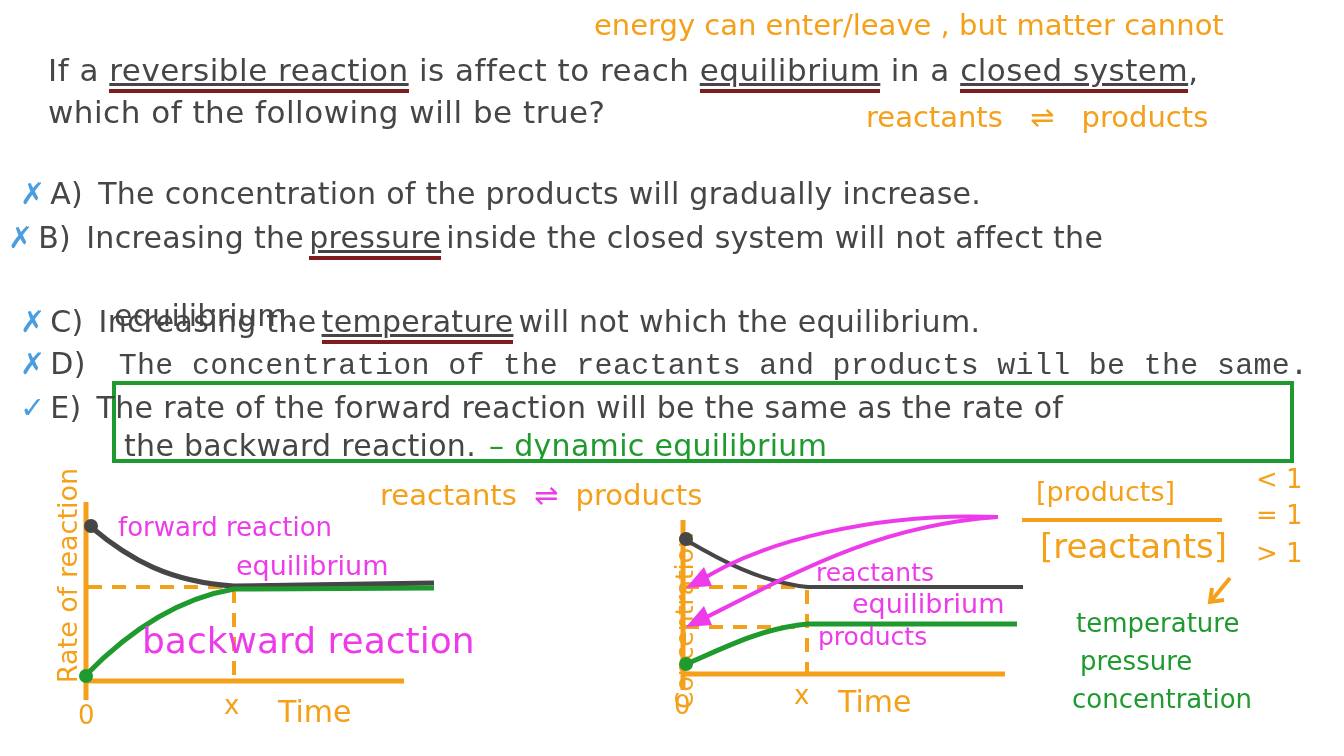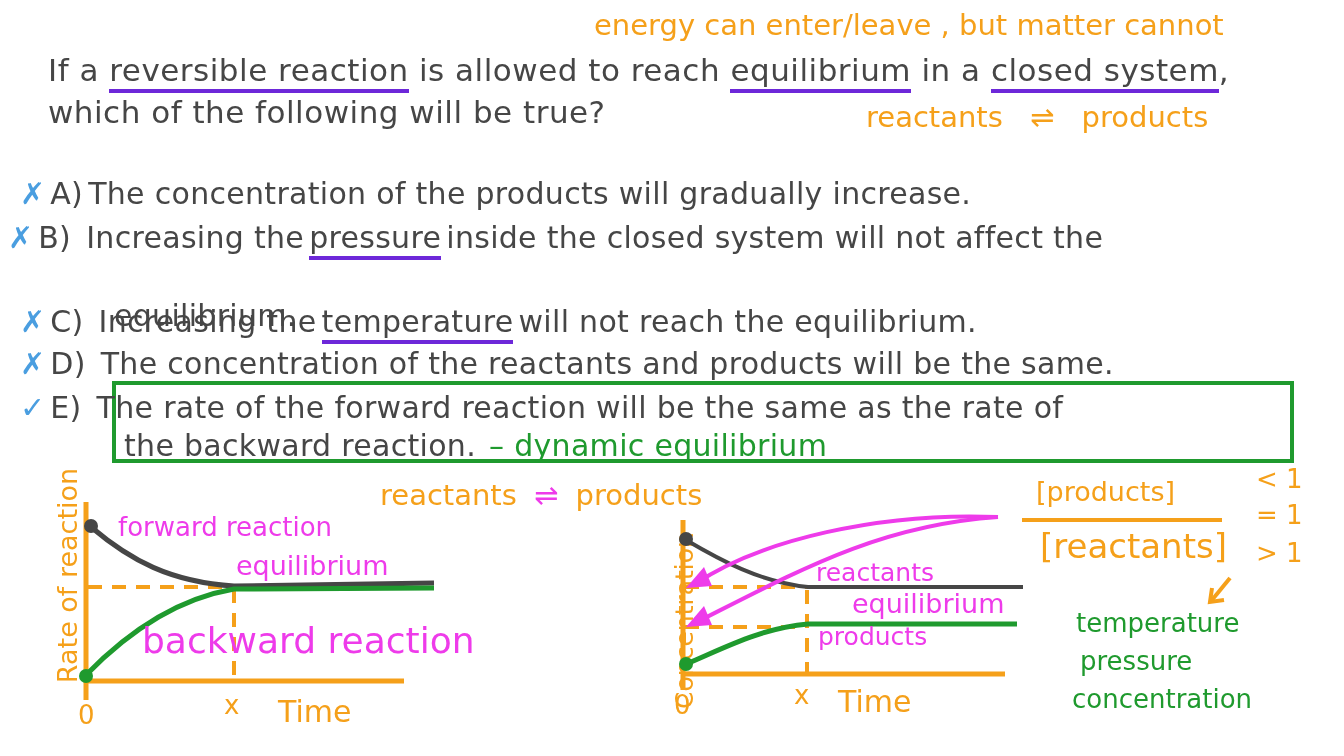--- a/index.html
+++ b/index.html
@@ -6,74 +6,74 @@
   body { width:1344px; height:756px; position:relative; overflow:hidden;
          font-family:"DejaVu Sans", sans-serif; color:#444; }
   .abs { position:absolute; white-space:nowrap; }
   .dark { color:#464646; }
   .orange { color:#f5a01a; }
   .blue { color:#4a9ee0; }
   .green { color:#1f9a2e; }
   .pink { color:#ee3bea; }
   .q { font-size:31px; letter-spacing:0.5px; }
   .opt { font-size:30px; letter-spacing:0.3px; }
-  .ul-o { border-bottom:4px solid #6d28d9; padding-bottom:1px; }
+  .ul-o { border-bottom:4px solid #7f1d1d; padding-bottom:1px;text-decoration:underline; }
   .mark { font-size:30px; font-weight:bold; }
   .answer-box { position:absolute; left:112px; top:381px; width:1182px; height:82px;
                 border:4px solid #1f9a2e; box-sizing:border-box; }
   svg { position:absolute; overflow:visible; }
 </style>
 </head>
 <body>
 
 <div class="abs orange" style="left:594px; top:8px; font-size:29px;">energy can enter/leave , but matter cannot</div>
 
 <div class="abs dark q" style="left:48px; top:52px;">
   <span>If a</span>
   <span class="ul-o">reversible reaction</span>
-  <span>is allowed to reach</span>
+  <span>is affect to reach</span>
   <span class="ul-o">equilibrium</span>
   <span>in a</span>
   <span class="ul-o">closed system</span><span>,</span>
 </div>
 <div class="abs dark q" style="left:48px; top:94px;">which of the following will be true?</div>
 
 <div class="abs orange" style="left:866px; top:100px; font-size:29px;">
   <span>reactants</span>
   <span style="margin:0 18px;">⇌</span>
   <span>products</span>
 </div>
 
 <div class="abs" style="left:20px; top:176px;">
   <span class="mark blue">✗</span>
   <span class="opt dark">A)</span>
-  <span class="opt dark" style="">The concentration of the products will gradually increase.</span>
+  <span class="opt dark" style="margin-left:10px;">The concentration of the products will gradually increase.</span>
 </div>
 
 <div class="abs" style="left:8px; top:220px;">
   <span class="mark blue">✗</span>
   <span class="opt dark">B)</span>
   <span class="opt dark" style="margin-left:10px;">Increasing the</span>
   <span class="opt dark ul-o">pressure</span>
   <span class="opt dark">inside the closed system will not affect the</span>
 </div>
 <div class="abs opt dark" style="left:114px; top:262px;margin-top:36px;">equilibrium.</div>
 
 <div class="abs" style="left:20px; top:304px;">
   <span class="mark blue">✗</span>
   <span class="opt dark">C)</span>
   <span class="opt dark" style="margin-left:10px;">Increasing the</span>
   <span class="opt dark ul-o">temperature</span>
-  <span class="opt dark">will not reach the equilibrium.</span>
+  <span class="opt dark">will not which the equilibrium.</span>
 </div>
 
 <div class="abs" style="left:20px; top:346px;">
   <span class="mark blue">✗</span>
   <span class="opt dark">D)</span>
-  <span class="opt dark" style="margin-left:10px;">The concentration of the reactants and products will be the same.</span>
+  <span class="opt dark" style="margin-left:28px;font-family:Liberation Mono, monospace;">The concentration of the reactants and products will be the same.</span>
 </div>
 
 <div class="answer-box"></div>
 <div class="abs" style="left:20px; top:390px;">
   <span class="mark blue">✓</span>
   <span class="opt dark">E)</span>
   <span class="opt dark" style="margin-left:10px;">The rate of the forward reaction will be the same as the rate of</span>
 </div>
 <div class="abs" style="left:124px; top:428px;">
   <span class="opt dark">the backward reaction.</span>

